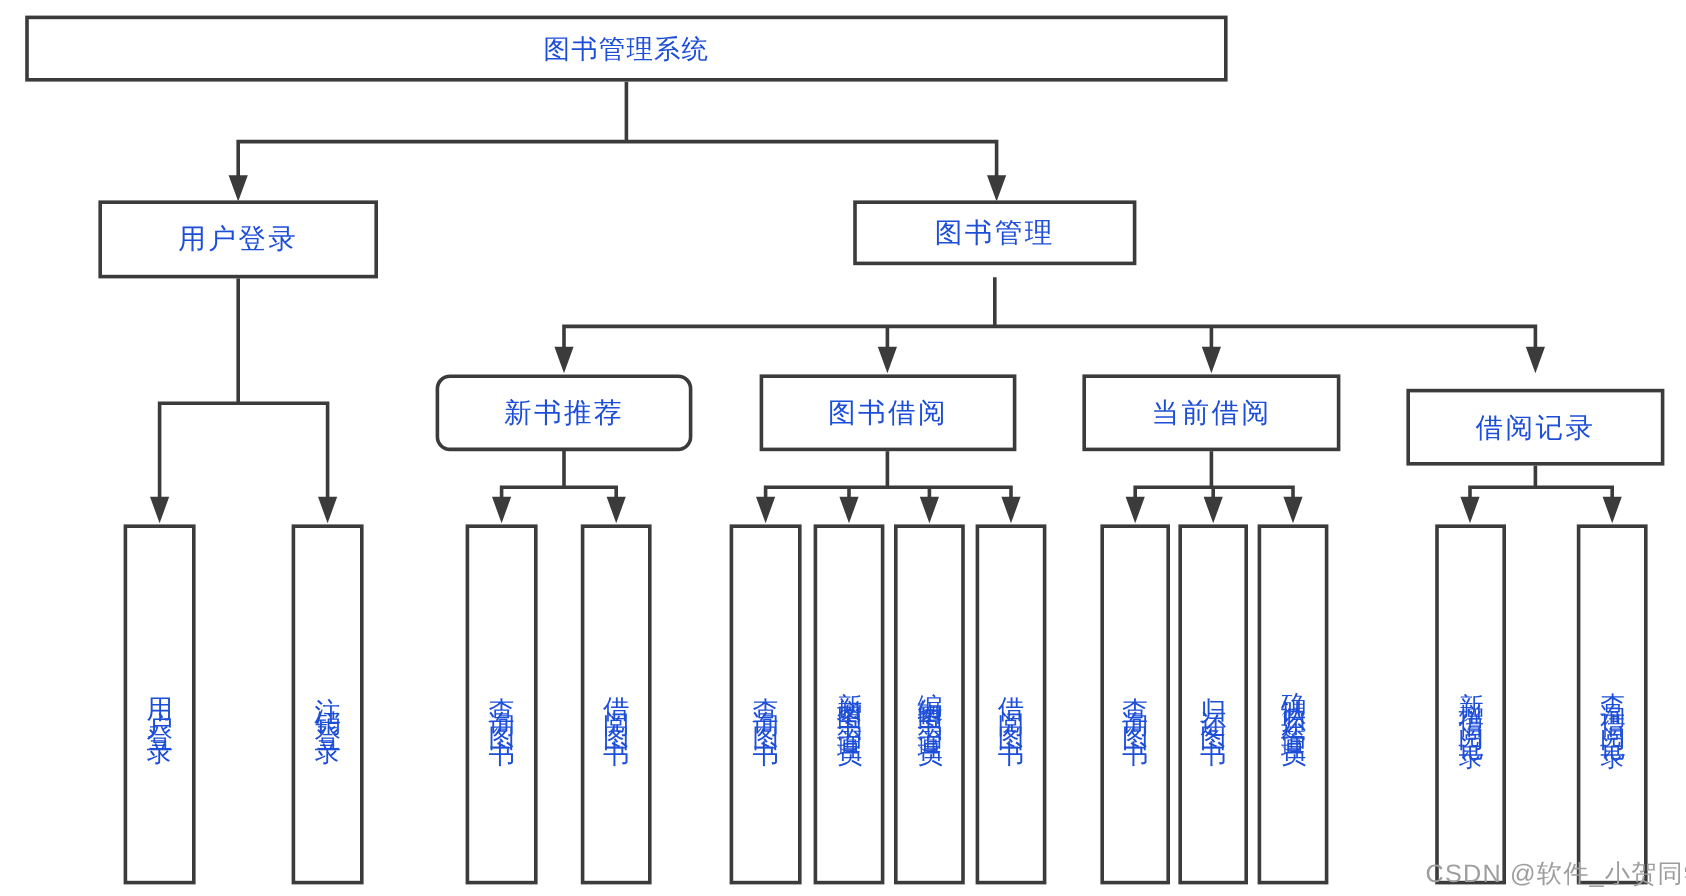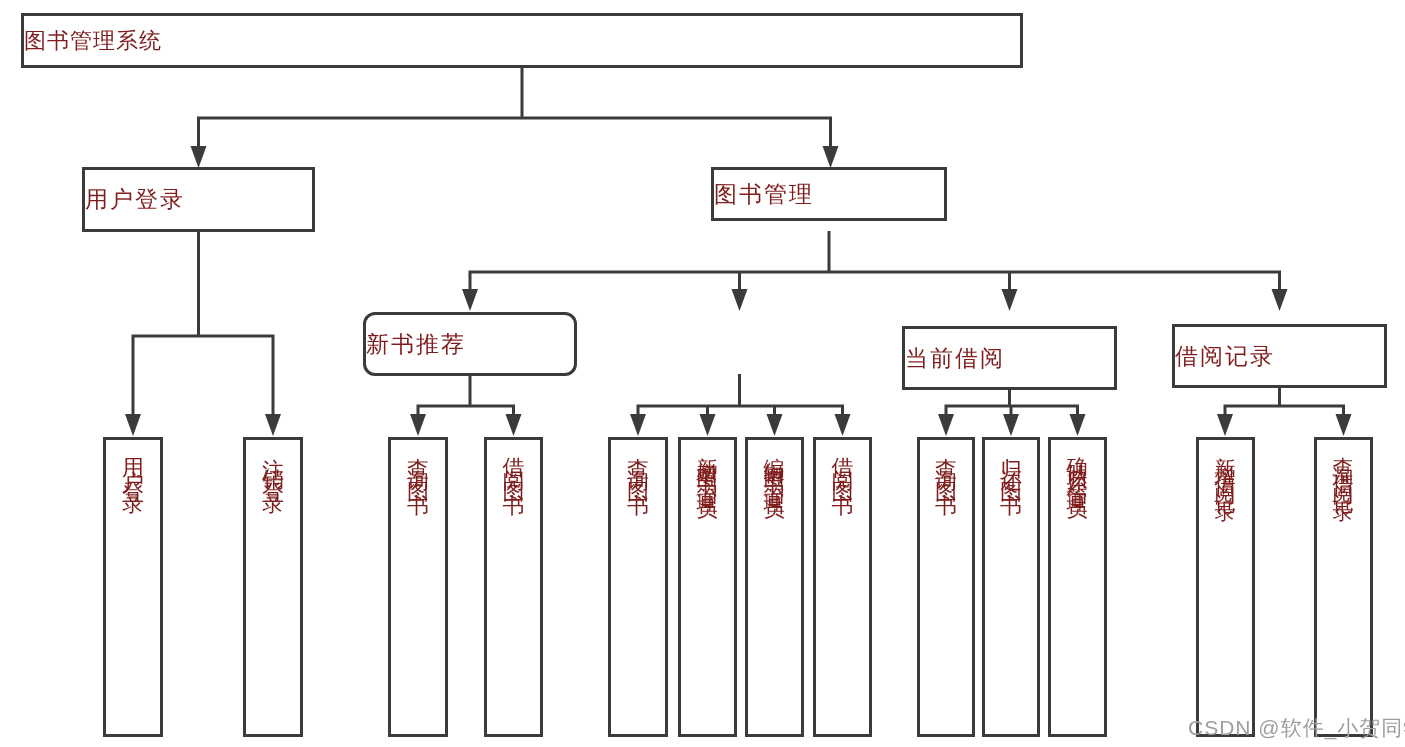--- a/index.html
+++ b/index.html
@@ -3,22 +3,22 @@
 <meta charset="utf-8">
 <style>
   html,body{margin:0;padding:0;background:#ffffff;}
   .canvas{
     position:relative;width:1405px;height:747px;background:#ffffff;overflow:hidden;
     font-family:"Liberation Sans","DejaVu Sans",sans-serif;color:#333333;
   }
   .edges{position:absolute;left:0;top:0;width:1405px;height:747px;}
   .box{
     position:absolute;box-sizing:border-box;background:#ffffff;
-    border:3px solid #3b3b3b;display:flex;align-items:center;justify-content:flex-start;
-    color:#7f1d1d;z-index:1;
+    border:3px solid #3b3b3b;display:flex;align-items:center;justify-content:center;
+    color:#1d4ed8;z-index:1;
   }
   .hbox{font-size:23px;letter-spacing:2px;white-space:nowrap;}
   .rootbox{font-size:22px;letter-spacing:1px;}
   .vbox{
     writing-mode:vertical-rl;text-orientation:mixed;
     font-size:22px;letter-spacing:12px;line-height:1;
   }
   .vbox-mid{font-size:21px;letter-spacing:9px;}
   .vbox-long{font-size:21px;letter-spacing:6px;}
   .watermark{
@@ -59,21 +59,24 @@
   <div class="box hbox" style="left:82px;top:167px;width:233px;height:65px;">
     <span>用户登录</span>
   </div>
   <div class="box hbox" style="left:711px;top:167px;width:236px;height:54px;">
     <span>图书管理</span>
   </div>
 
   <div class="box hbox" style="left:363px;top:312px;width:214px;height:64px;border-radius:12px;">
     <span>新书推荐</span>
   </div>
-  <div class="box hbox" style="left:902px;top:312px;width:215px;height:64px;margin-top:14px;">
+  <div class="box hbox" style="left:633px;top:312px;width:214px;height:64px;">
+    <span>图书借阅</span>
+  </div>
+  <div class="box hbox" style="left:902px;top:312px;width:215px;height:64px;">
     <span>当前借阅</span>
   </div>
   <div class="box hbox" style="left:1172px;top:312px;width:215px;height:64px;margin-top:12px;">
     <span>借阅记录</span>
   </div>
 
   <div class="box vbox" style="left:103px;top:437px;width:60px;height:300px;">
     <span>用户登录</span>
   </div>
   <div class="box vbox" style="left:243px;top:437px;width:60px;height:300px;">

